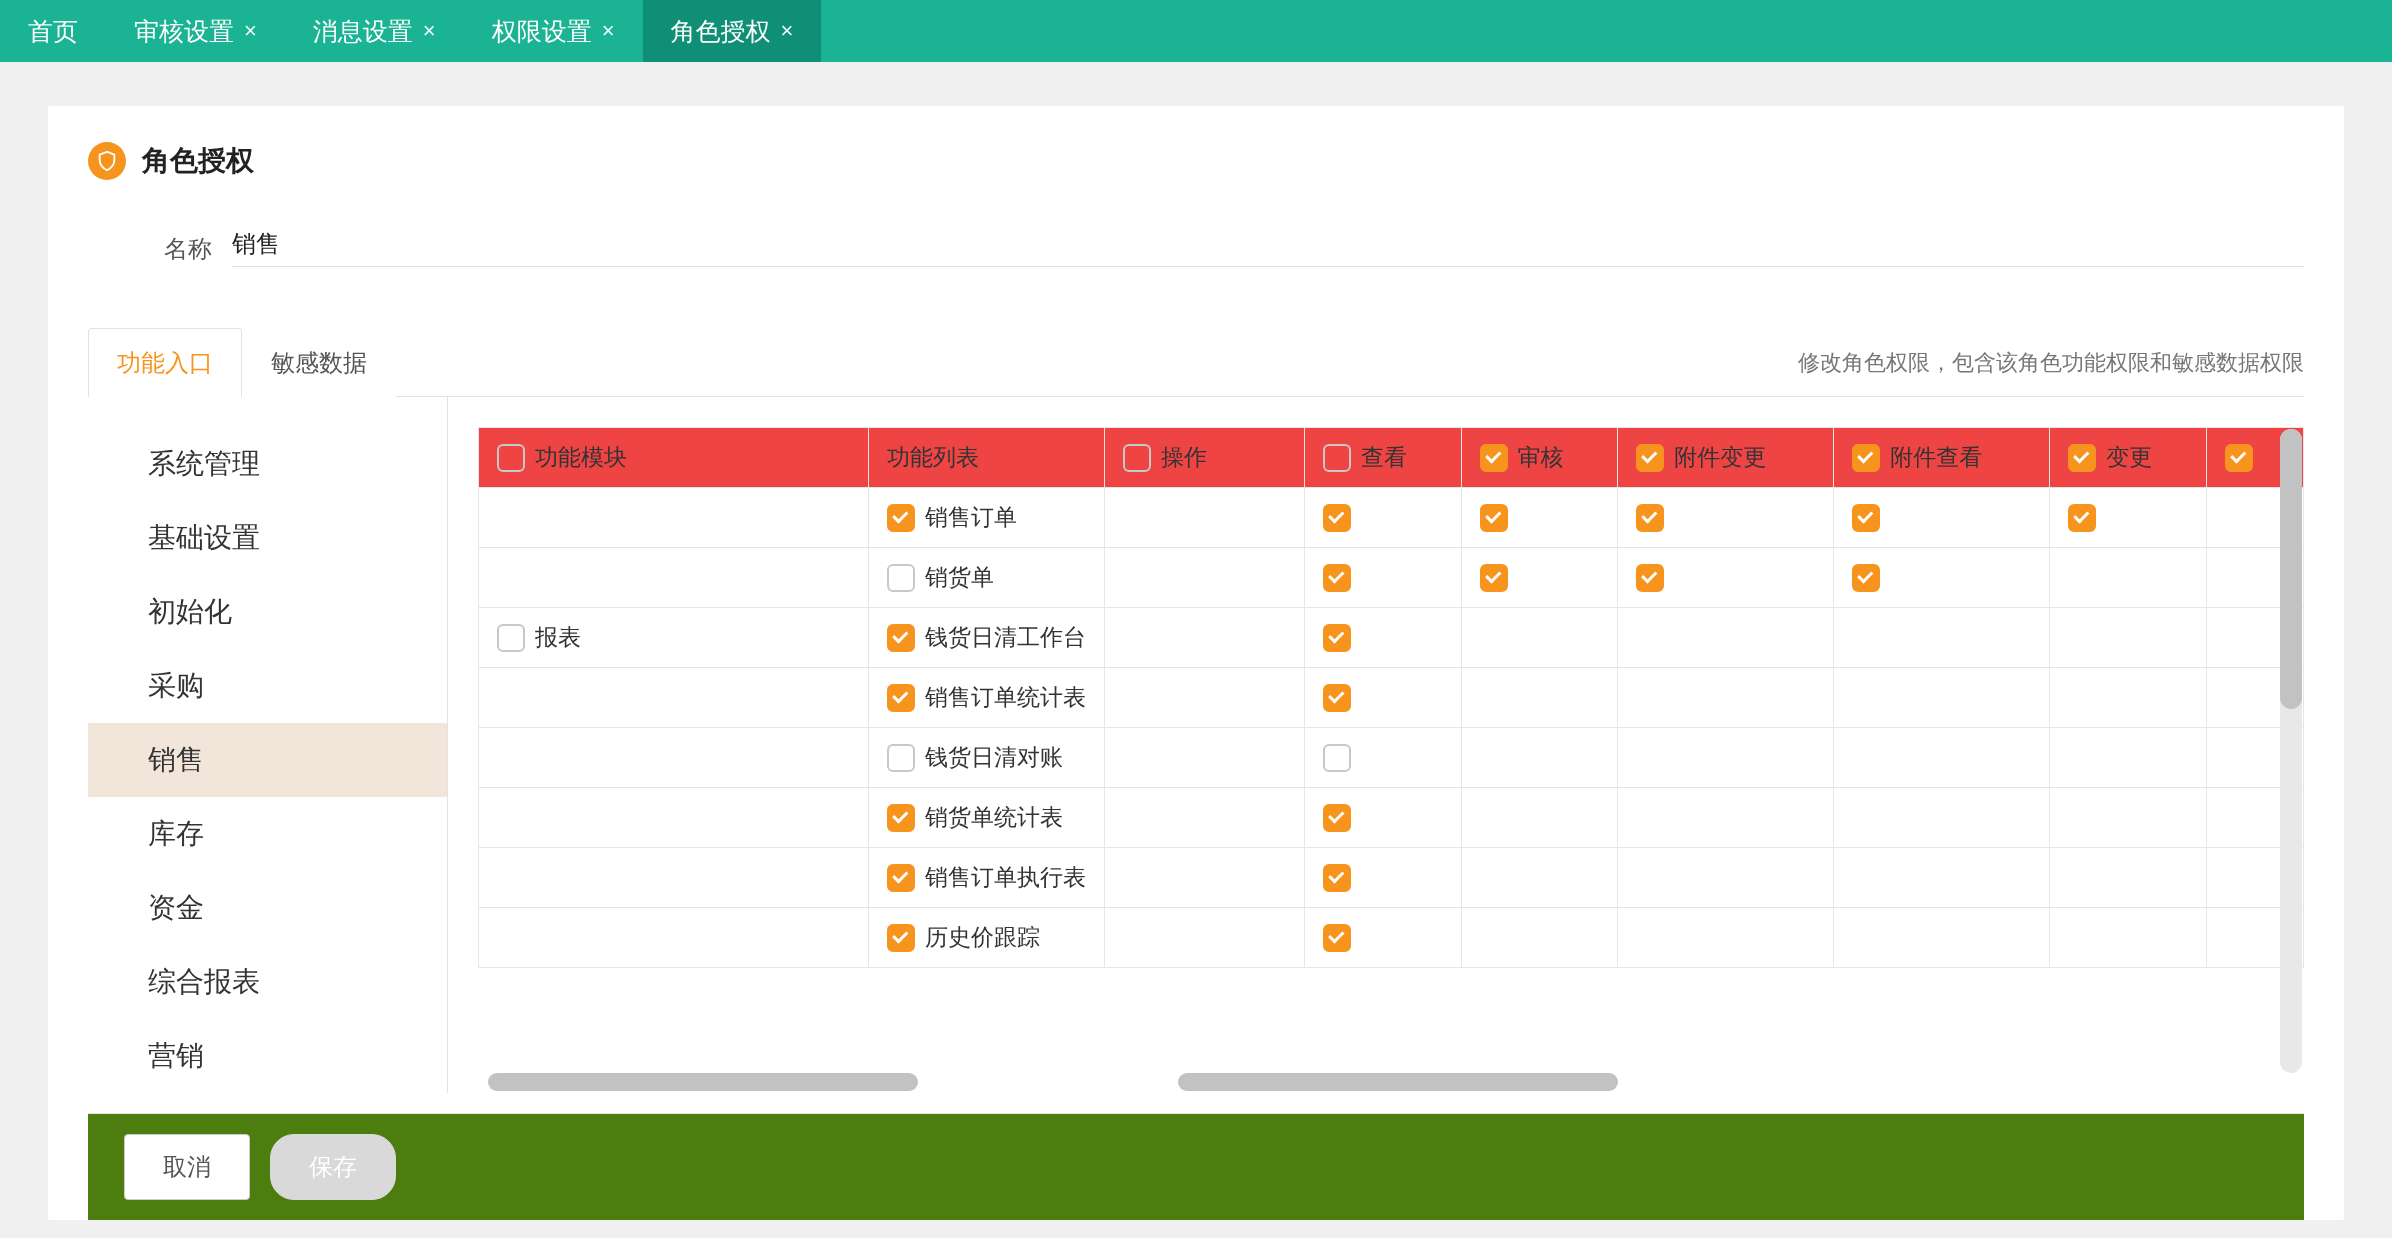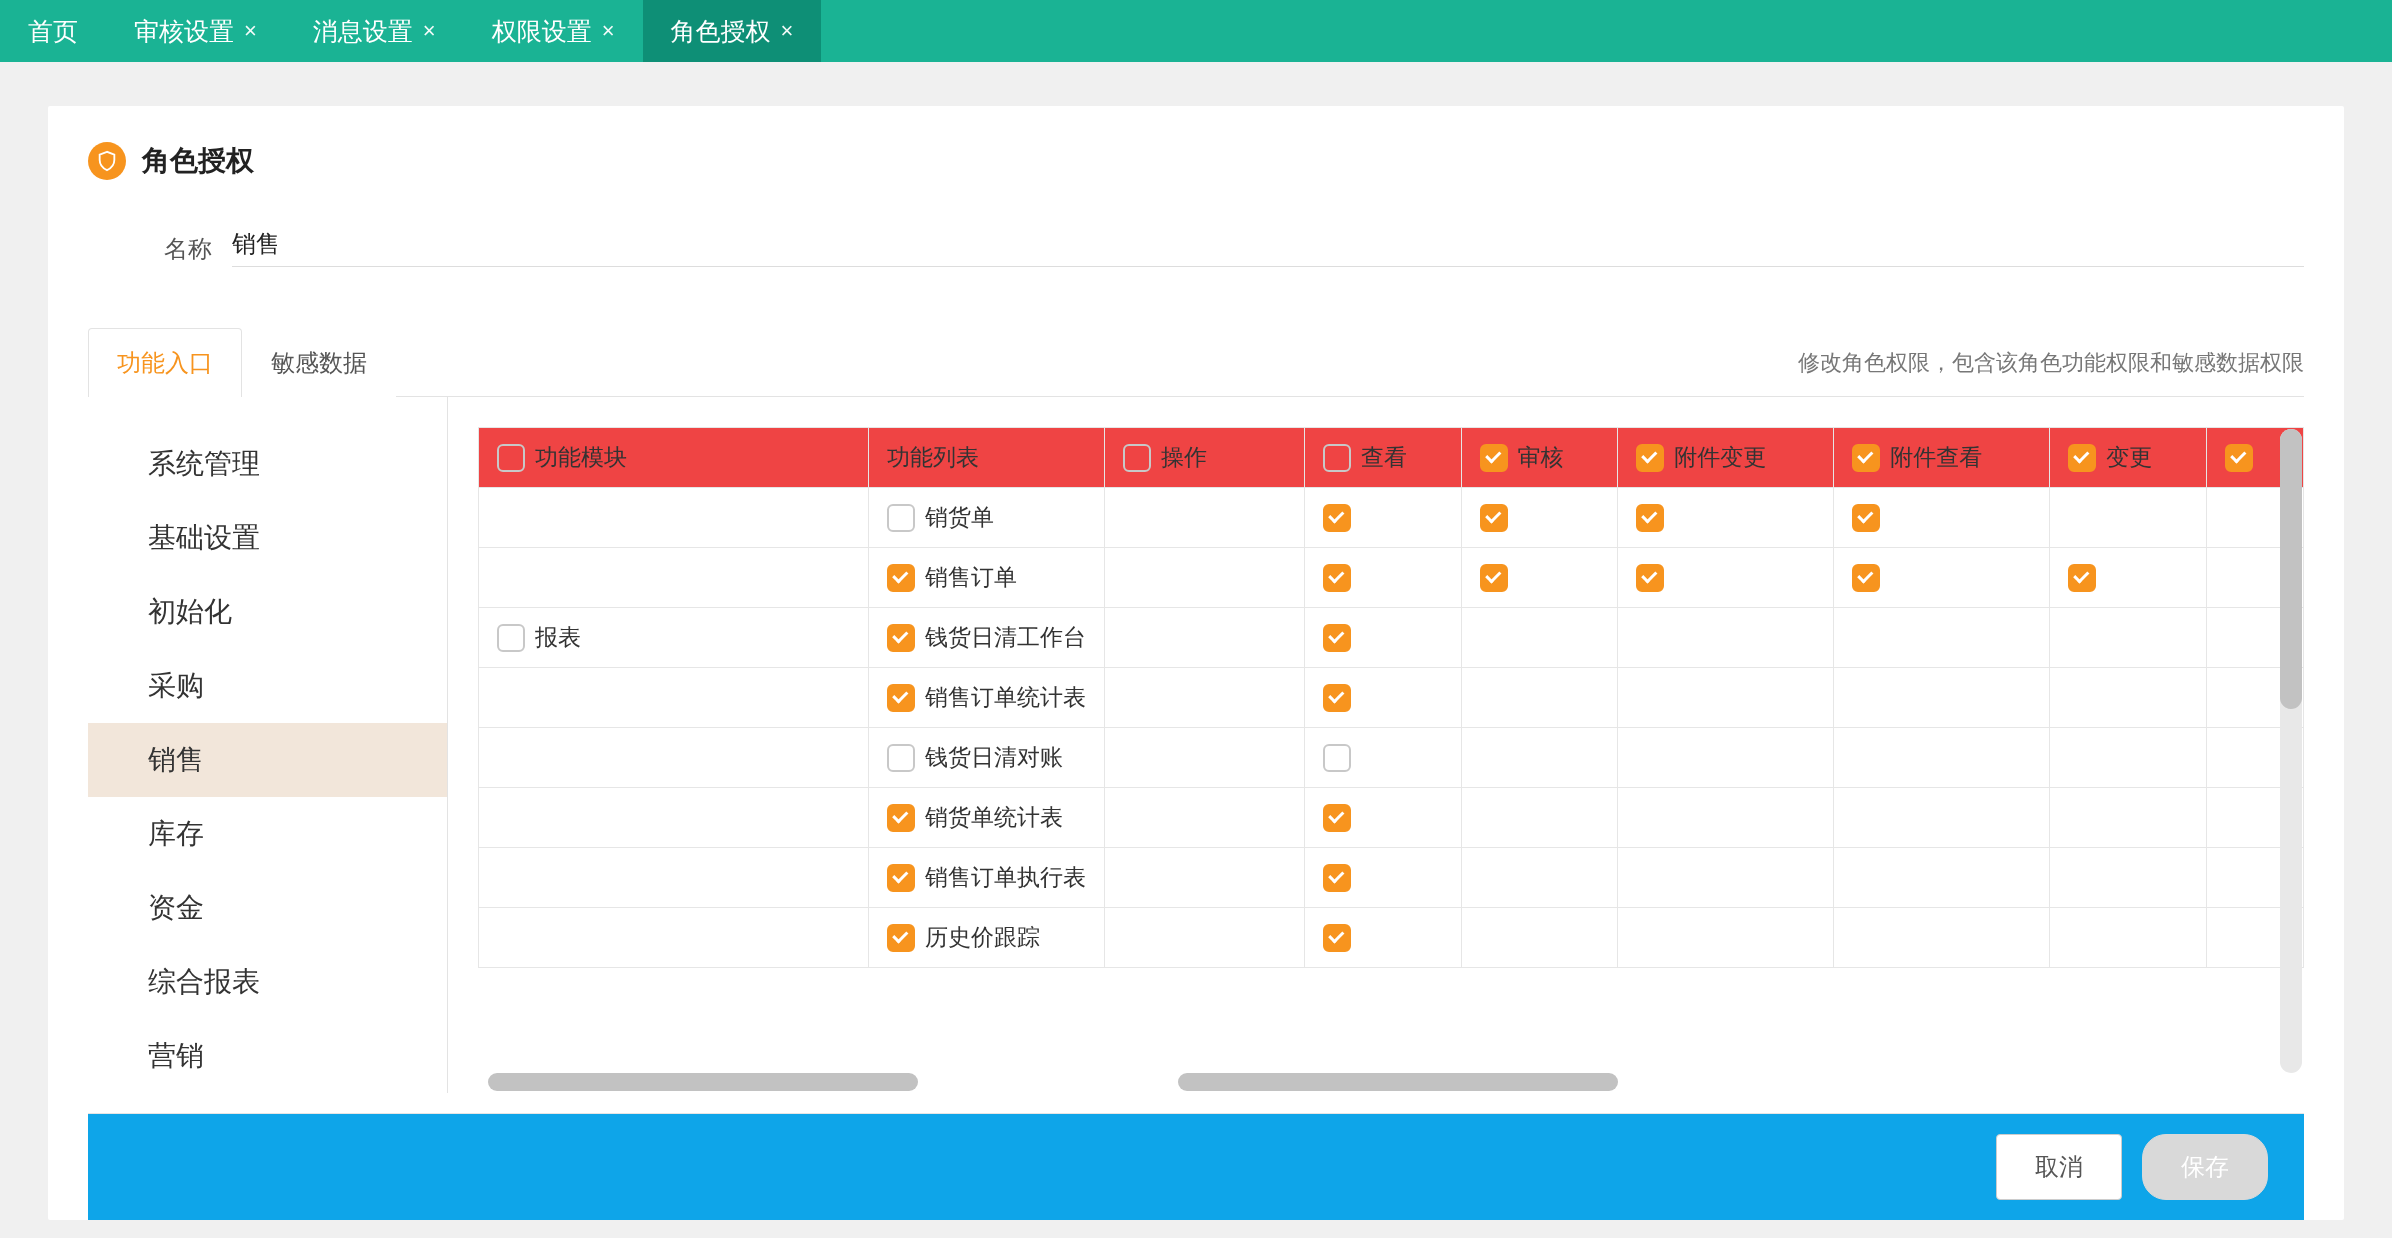--- a/index.html
+++ b/index.html
@@ -54,21 +54,21 @@
 
 .h-scroll { position: absolute; height: 18px; background: #c2c2c2; border-radius: 9px; }
 .h-scroll.left-bar { left: 40px; width: 430px; bottom: 2px; }
 .h-scroll.right-bar { left: 730px; width: 440px; bottom: 2px; }
 
 
 .v-track { position: absolute; right: 2px; top: 32px; bottom: 20px; width: 22px; background: #e8e8e8; border-radius: 11px; }
 .v-thumb { position: absolute; left: 0; right: 0; top: 0; height: 280px; background: #c2c2c2; border-radius: 11px; }
 
 
-.footer-bar { background: #0ea5e9; border-top: 1px solid #e5e5e5; padding: 20px 36px; display: flex; justify-content: flex-end; gap: 20px; margin-top: 20px; }
+.footer-bar { background: #4d7c0f; border-top: 1px solid #e5e5e5; padding: 20px 36px; display: flex; justify-content: flex-start; gap: 20px; margin-top: 20px; }
 .btn { padding: 16px 38px; font-size: 24px; border-radius: 4px; cursor: pointer; border: 1px solid #ccc; background: #fff; color: #555; }
 .btn.primary { background: #d9d9d9; color: #fff; border-color: #d9d9d9; border-radius: 24px; }
 
 .cell-flex { display: flex; align-items: center; }
 .col-module { width: 390px; }
 .col-list { width: 220px; }
 .col-action { width: 200px; }
 .col-center { text-align: left; }
 </style>
 </head>
@@ -193,46 +193,46 @@
                     <span></span>
                   </span>
                 </th>
               </tr>
             </thead>
             <tbody>
               <tr>
                 <td class="col-module"></td>
                 <td class="col-list">
                   <span class="cell-flex">
+                    <span class="chk checked"></span>
+                    <span>销售订单</span>
+                  </span>
+                </td>
+                <td class="col-center"></td>
+                <td class="col-center"><span class="chk checked"></span></td>
+                <td class="col-center"><span class="chk checked"></span></td>
+                <td class="col-center"><span class="chk checked"></span></td>
+                <td class="col-center"><span class="chk checked"></span></td>
+                <td class="col-center"><span class="chk checked"></span></td>
+                <td class="col-center"></td>
+              </tr>
+              <tr>
+                <td class="col-module"></td>
+                <td class="col-list">
+                  <span class="cell-flex">
                     <span class="chk"></span>
                     <span>销货单</span>
                   </span>
                 </td>
                 <td class="col-center"></td>
                 <td class="col-center"><span class="chk checked"></span></td>
                 <td class="col-center"><span class="chk checked"></span></td>
                 <td class="col-center"><span class="chk checked"></span></td>
                 <td class="col-center"><span class="chk checked"></span></td>
                 <td class="col-center"></td>
-                <td class="col-center"></td>
-              </tr>
-              <tr>
-                <td class="col-module"></td>
-                <td class="col-list">
-                  <span class="cell-flex">
-                    <span class="chk checked"></span>
-                    <span>销售订单</span>
-                  </span>
-                </td>
-                <td class="col-center"></td>
-                <td class="col-center"><span class="chk checked"></span></td>
-                <td class="col-center"><span class="chk checked"></span></td>
-                <td class="col-center"><span class="chk checked"></span></td>
-                <td class="col-center"><span class="chk checked"></span></td>
-                <td class="col-center"><span class="chk checked"></span></td>
                 <td class="col-center"></td>
               </tr>
               <tr>
                 <td class="col-module">
                   <span class="cell-flex">
                     <span class="chk"></span>
                     <span>报表</span>
                   </span>
                 </td>
                 <td class="col-list">

